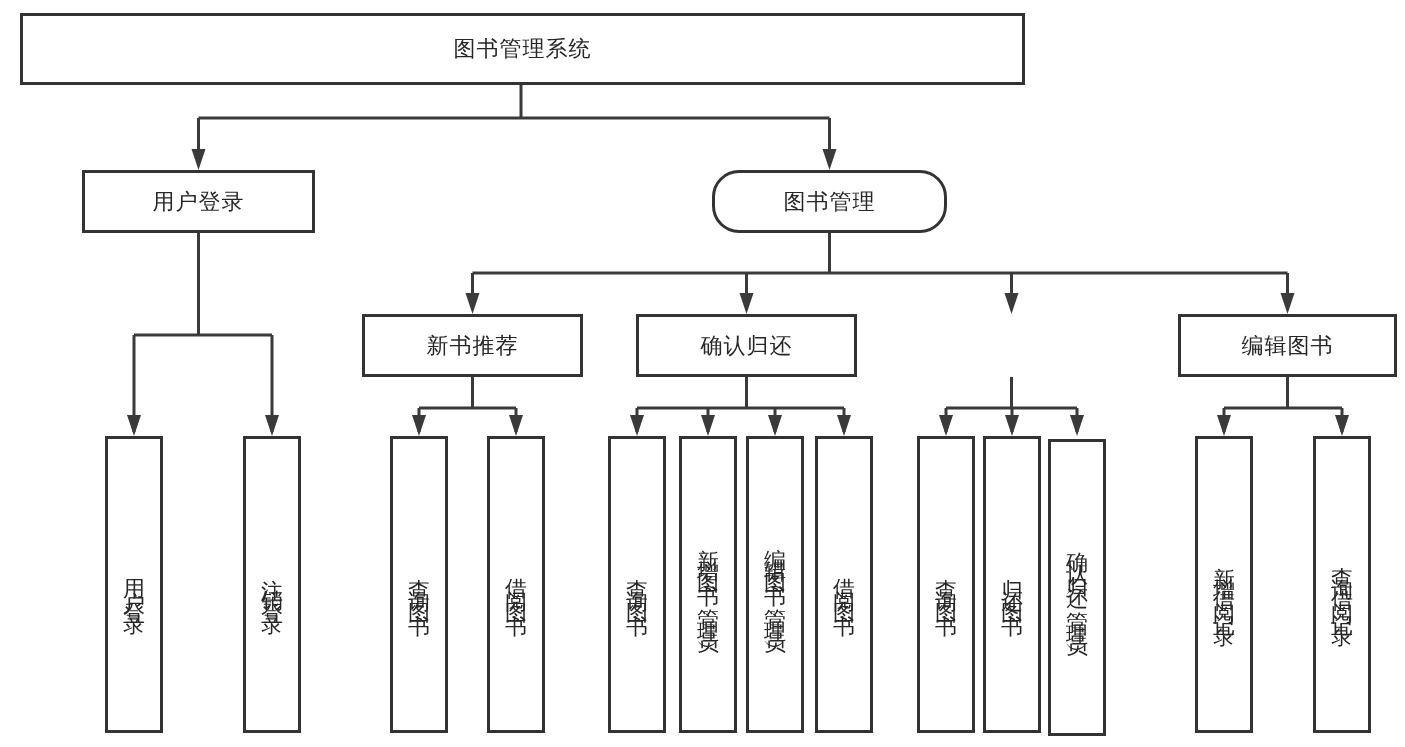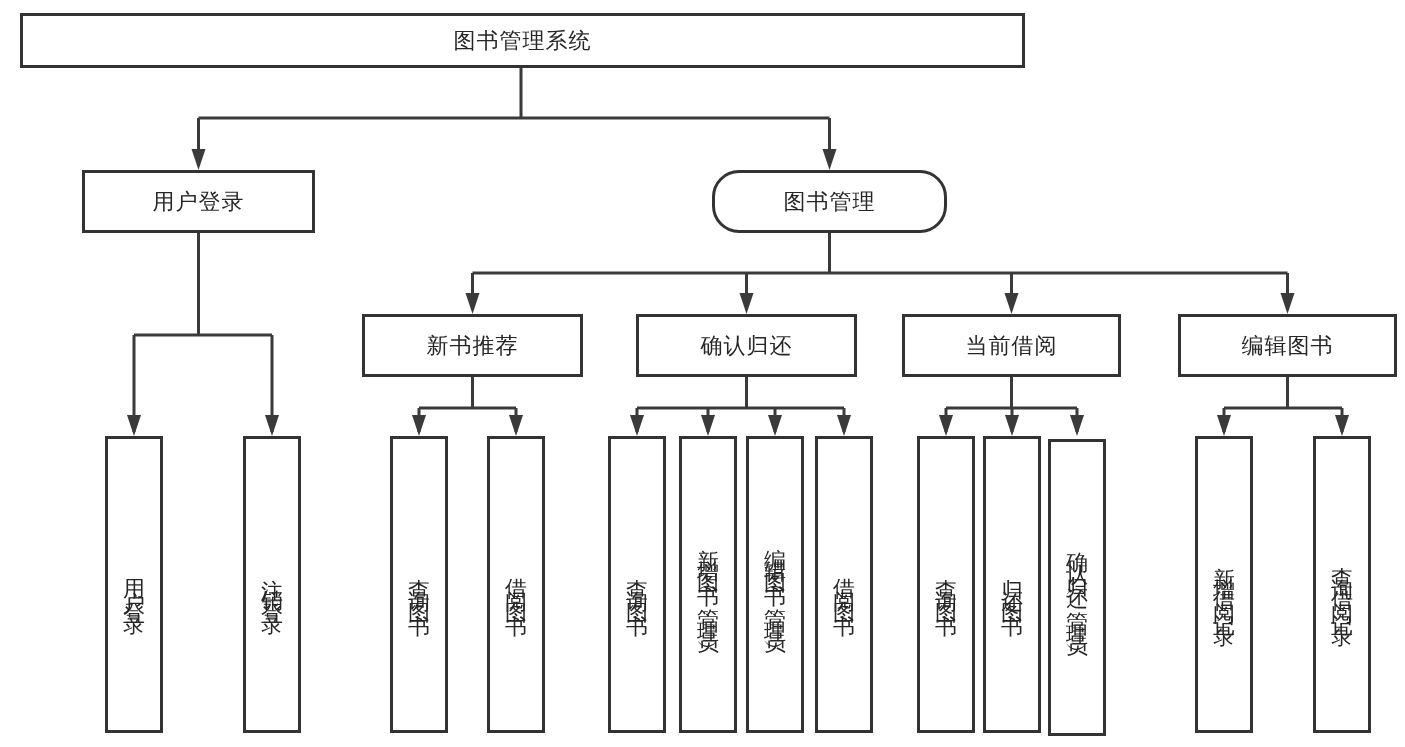--- a/index.html
+++ b/index.html
@@ -81,39 +81,36 @@
       <polygon points="768,415 782,415 775,436"></polygon>
       <polygon points="837,415 851,415 844,436"></polygon>
       <polygon points="939,415 953,415 946,436"></polygon>
       <polygon points="1005,415 1019,415 1012,436"></polygon>
       <polygon points="1070,415 1084,415 1077,436"></polygon>
       <polygon points="1217,415 1231,415 1224,436"></polygon>
       <polygon points="1335,415 1349,415 1342,436"></polygon>
     </g>
   </svg>
 
-  <div class="node h" style="left:20px; top:13px; width:1005px; height:55px;">
+  <div class="node h" style="left:20px; top:13px; width:1005px; height:72px;">
     <span>图书管理系统</span>
   </div>
 
   <div class="node h" style="left:82px; top:170px; width:233px; height:63px;">
     <span>用户登录</span>
   </div>
   <div class="node h" style="left:712px; top:170px; width:235px; height:63px;border-radius:27px;">
     <span>图书管理</span>
   </div>
 
   <div class="node h" style="left:362px; top:314px; width:221px; height:63px;">
     <span>新书推荐</span>
   </div>
   <div class="node h" style="left:636px; top:314px; width:221px; height:63px;">
     <span>确认归还</span>
-  </div>
-  <div class="node h" style="left:902px; top:314px; width:219px; height:63px;">
-    <span>当前借阅</span>
   </div>
   <div class="node h" style="left:1178px; top:314px; width:219px; height:63px;">
     <span>编辑图书</span>
   </div>
 
   <div class="node v" style="left:105px; top:436px; width:58px; height:297px;">
     <span>用户登录</span>
   </div>
   <div class="node v" style="left:243px; top:436px; width:58px; height:297px;">
     <span>注销登录</span>

